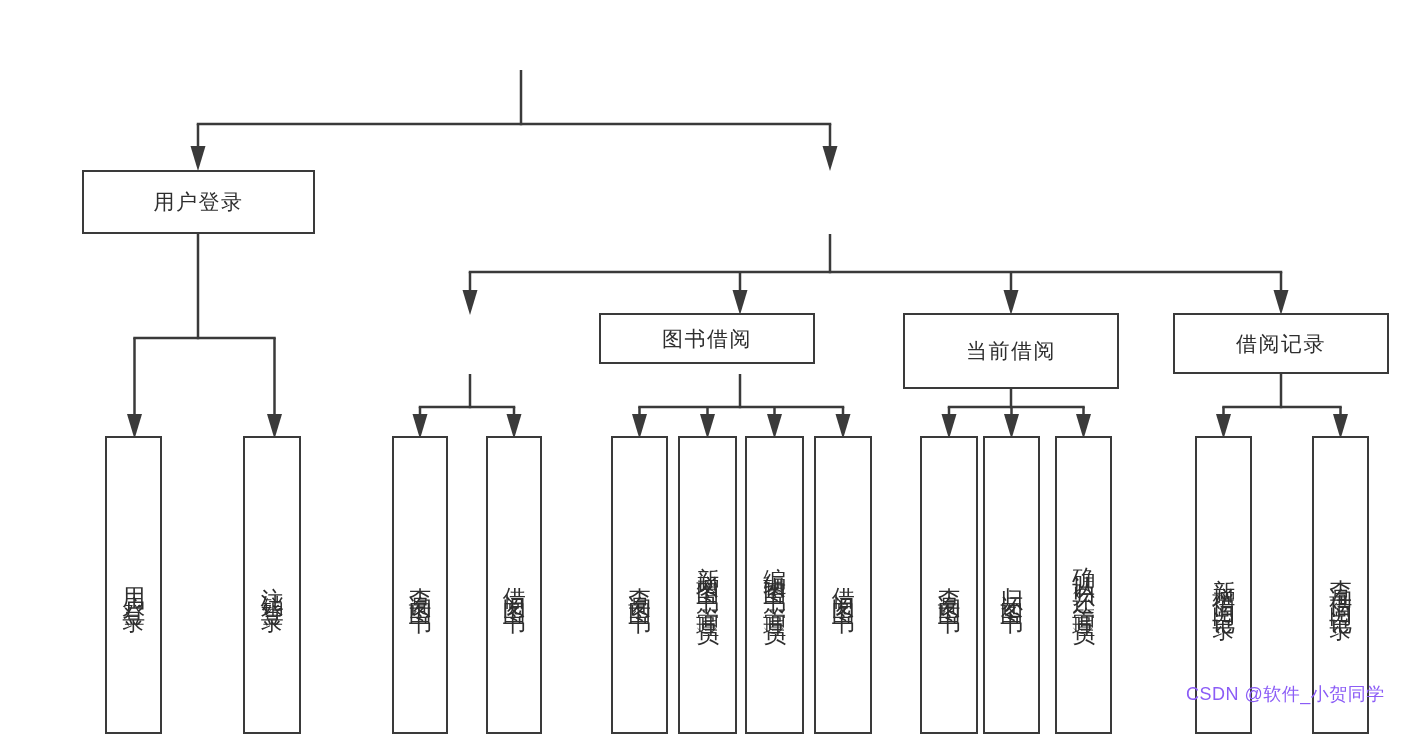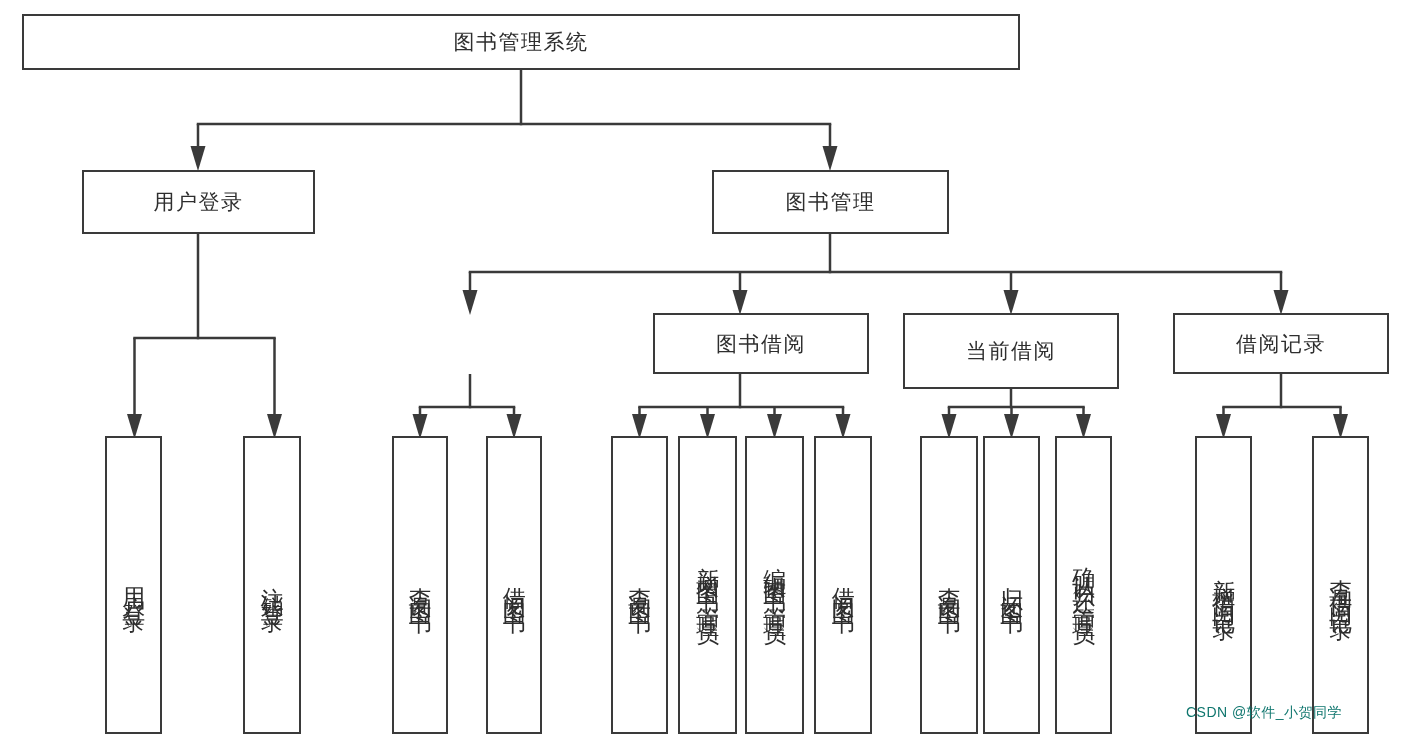--- a/index.html
+++ b/index.html
@@ -22,23 +22,23 @@
   .hbox{font-size:21px;letter-spacing:1.5px;white-space:nowrap;}
   .vbox{
     writing-mode:vertical-rl;
     text-orientation:mixed;
     font-size:23px;
     letter-spacing:8px;
     line-height:1.1;
   }
   .watermark{
     position:absolute;
-    left:1186px;top:704px;
-    font-size:14px;
-    color:#0f766e;
+    left:1186px;top:682px;
+    font-size:18px;
+    color:#8b5cf6;
     letter-spacing:0.5px;
     white-space:nowrap;
   }
 </style>
 </head>
 <body>
 
 <div class="canvas">
 
   <svg class="wires" viewBox="0 0 1405 747" xmlns="http://www.w3.org/2000/svg">
@@ -100,26 +100,24 @@
       <polygon points="774.5,439 767,414 782,414"></polygon>
       <polygon points="843,439 835.5,414 850.5,414"></polygon>
       <polygon points="949,439 941.5,414 956.5,414"></polygon>
       <polygon points="1011.5,439 1004,414 1019,414"></polygon>
       <polygon points="1083.5,439 1076,414 1091,414"></polygon>
       <polygon points="1223.5,439 1216,414 1231,414"></polygon>
       <polygon points="1340.5,439 1333,414 1348,414"></polygon>
     </g>
   </svg>
 
-  <div class="box hbox" style="left:22px;top:14px;width:998px;height:56px">图书管理系统</div>
 
   <div class="box hbox" style="left:82px;top:170px;width:233px;height:64px">用户登录</div>
-  <div class="box hbox" style="left:712px;top:170px;width:237px;height:64px">图书管理</div>
 
-  <div class="box hbox" style="left:653px;top:313px;width:216px;height:61px">图书借阅</div>
+  <div class="box hbox" style="left:599px;top:313px;width:216px;height:51px">图书借阅</div>
   <div class="box hbox" style="left:903px;top:313px;width:216px;height:76px">当前借阅</div>
   <div class="box hbox" style="left:1173px;top:313px;width:216px;height:61px">借阅记录</div>
 
   <div class="box vbox" style="left:105px;top:436px;width:57px;height:298px">用户登录</div>
   <div class="box vbox" style="left:243px;top:436px;width:58px;height:298px">注销登录</div>
 
   <div class="box vbox" style="left:392px;top:436px;width:56px;height:298px">查询图书</div>
   <div class="box vbox" style="left:486px;top:436px;width:56px;height:298px">借阅图书</div>
 
   <div class="box vbox" style="left:611px;top:436px;width:57px;height:298px">查询图书</div>

